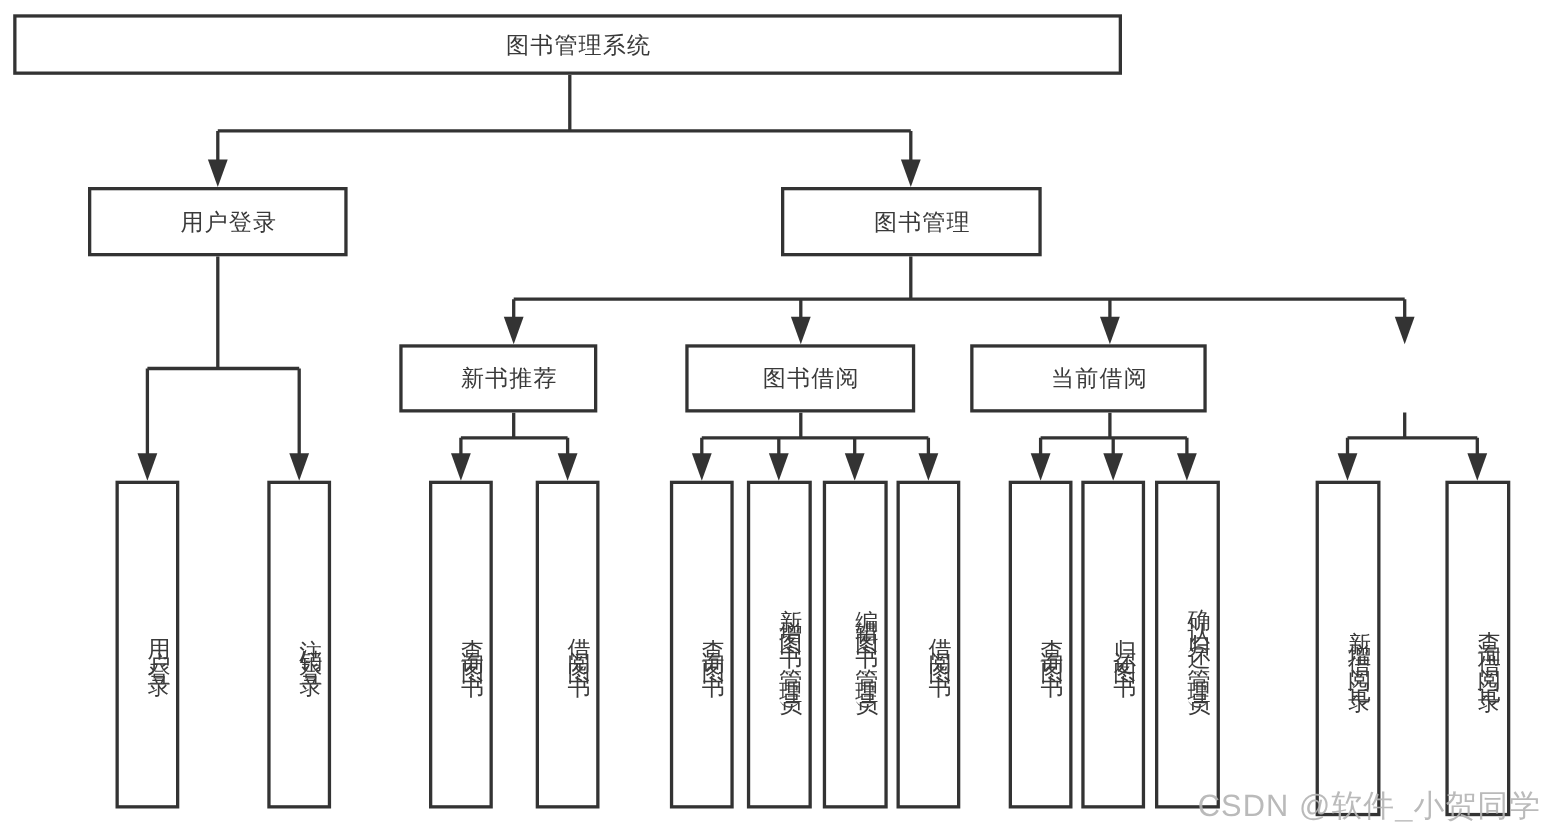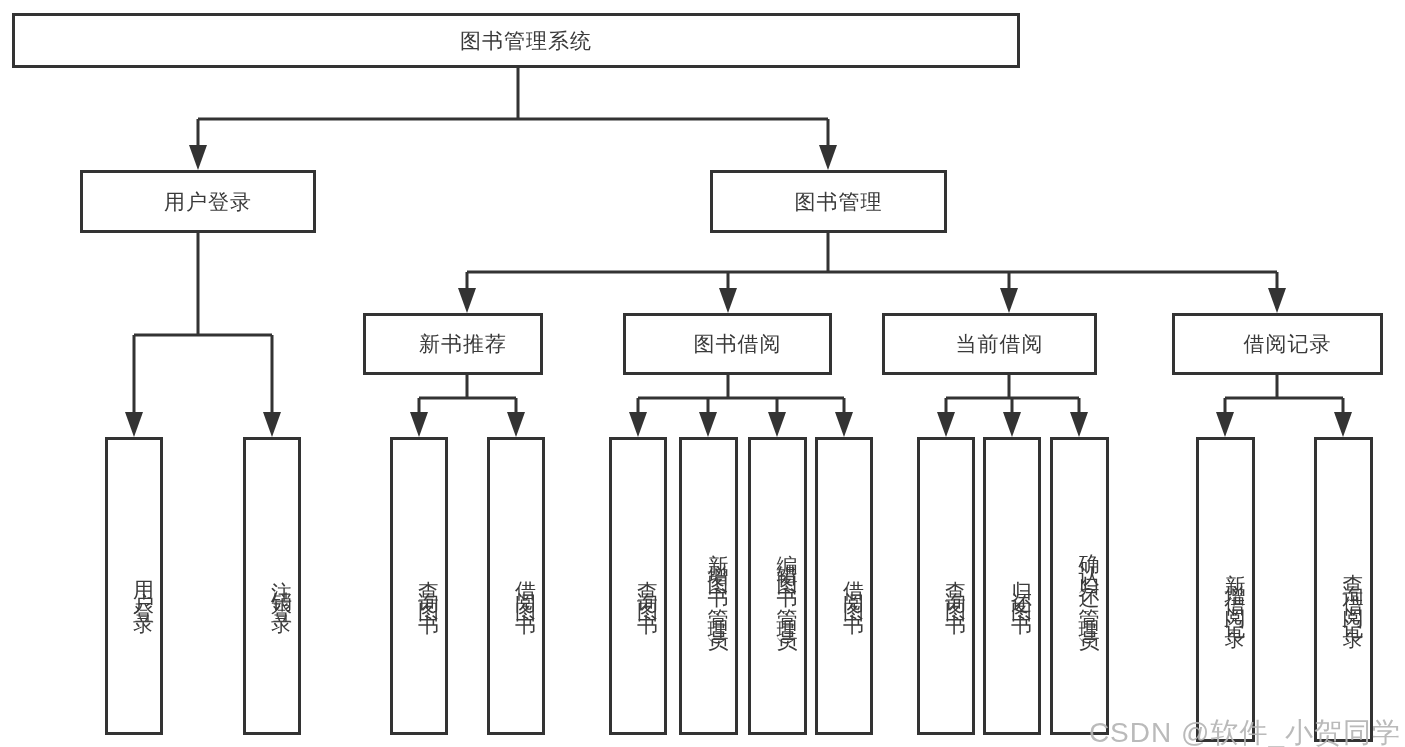--- a/index.html
+++ b/index.html
@@ -83,21 +83,20 @@
   </svg>
 
   <div class="node h" style="left:12px;top:13px;width:1008px;height:55px">图书管理系统</div>
 
   <div class="node h" style="left:80px;top:170px;width:236px;height:63px">用户登录</div>
   <div class="node h" style="left:710px;top:170px;width:237px;height:63px">图书管理</div>
 
   <div class="node h" style="left:363px;top:313px;width:180px;height:62px">新书推荐</div>
   <div class="node h" style="left:623px;top:313px;width:209px;height:62px">图书借阅</div>
   <div class="node h" style="left:882px;top:313px;width:215px;height:62px">当前借阅</div>
-  <div class="node h" style="left:1172px;top:313px;width:211px;height:62px">借阅记录</div>
 
   <div class="node v" style="left:105px;top:437px;width:58px;height:298px">用户登录</div>
   <div class="node v" style="left:243px;top:437px;width:58px;height:298px">注销登录</div>
 
   <div class="node v" style="left:390px;top:437px;width:58px;height:298px">查询图书</div>
   <div class="node v" style="left:487px;top:437px;width:58px;height:298px">借阅图书</div>
 
   <div class="node v" style="left:609px;top:437px;width:58px;height:298px">查询图书</div>
   <div class="node v" style="left:679px;top:437px;width:59px;height:298px">新增图书（管理员）</div>
   <div class="node v" style="left:748px;top:437px;width:59px;height:298px">编辑图书（管理员）</div>

